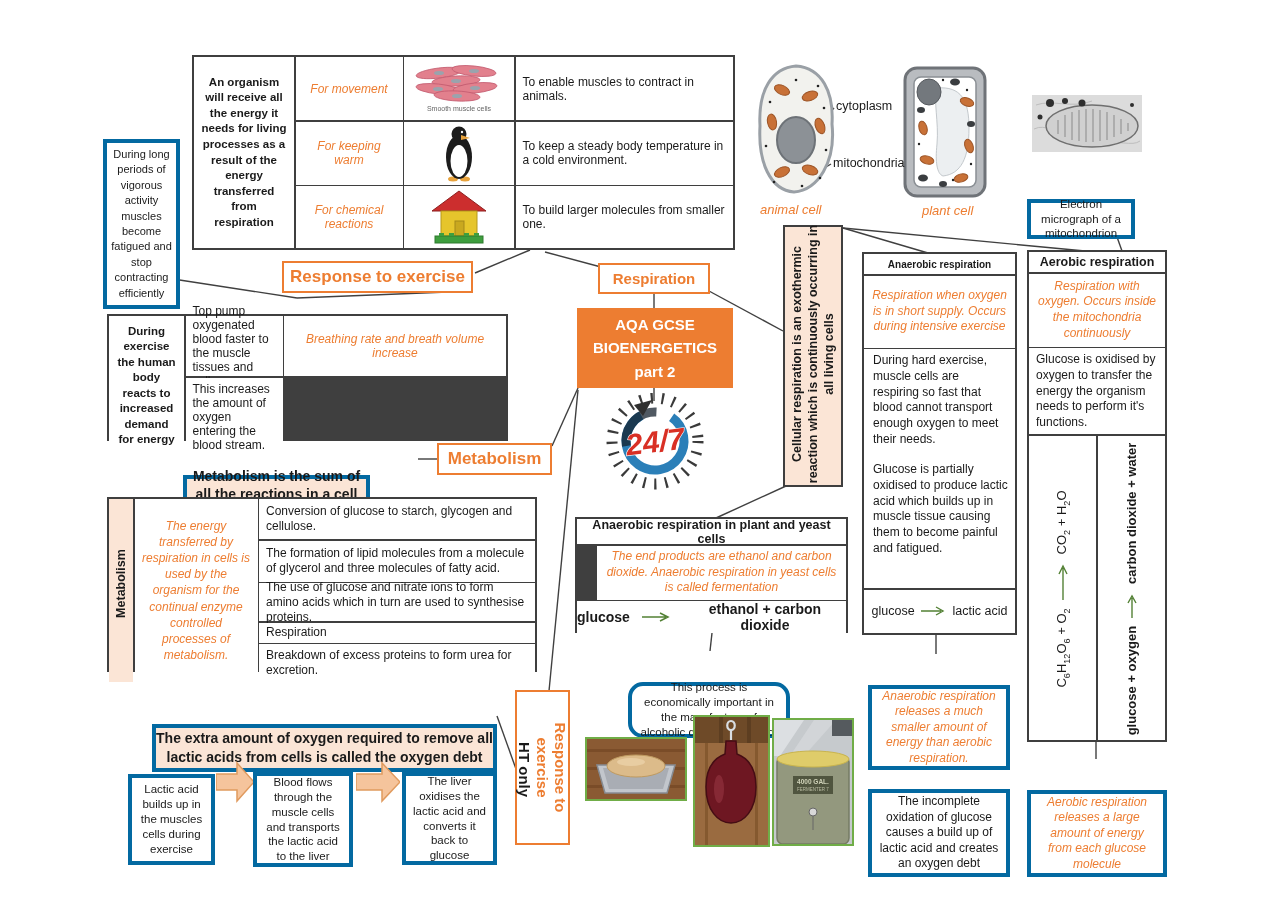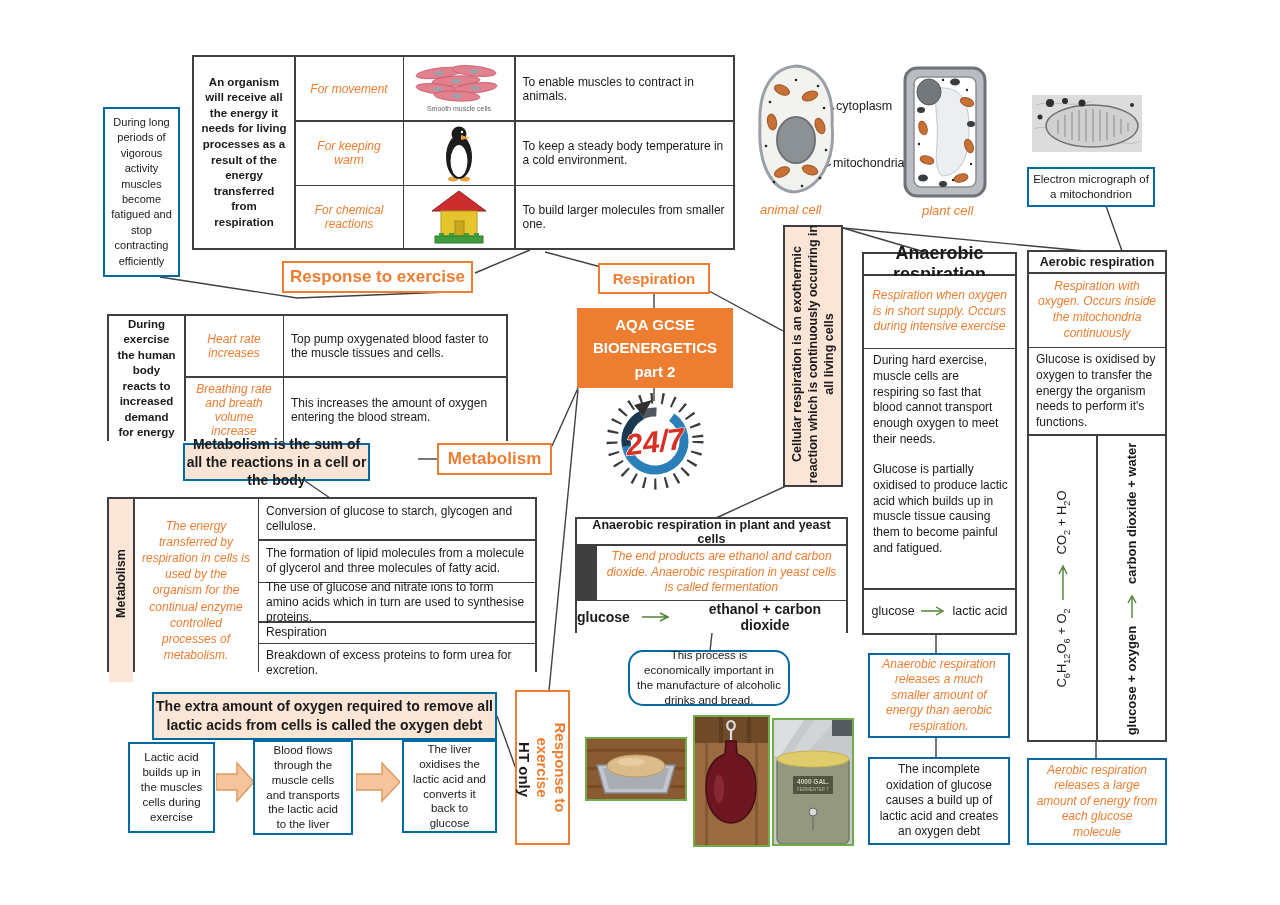--- a/index.html
+++ b/index.html
@@ -1,19 +1,19 @@
 <!DOCTYPE html>
 <html><head>
 <meta charset="utf-8">
 <style>
   html,body{margin:0;padding:0;background:#fff;}
   .canvas{position:relative;width:1280px;height:905px;background:#ffffff;
           font-family:"Liberation Sans",sans-serif;color:#1a1a1a;overflow:hidden;}
   .box{position:absolute;box-sizing:border-box;}
-  .bordered{border:2px solid #0369a1;background:#fff;}
+  .bordered{border:4px solid #0369a1;background:#fff;margin-top:32px;}
   .peach{background:#FBE5D6;}
   .c{display:flex;align-items:center;justify-content:center;text-align:center;}
   .l{display:flex;align-items:center;text-align:left;}
   .b{font-weight:bold;}
   .osum{color:#ED7D31;font-weight:normal;font-style:italic;}
   .ohead{border:2px solid #ED7D31;background:#fff;color:#ED7D31;font-weight:bold;
          display:flex;align-items:center;justify-content:center;text-align:center;}
   .tbl{display:grid;background:#3f3f3f;border:2px solid #3f3f3f;gap:1.5px;}
   .tbl>div{background:#fff;box-sizing:border-box;}
   .pad{padding:4px 7px;}
@@ -193,27 +193,26 @@
       </g>
       <g fill="#2e2e2e">
         <circle cx="18" cy="8" r="4"></circle>
           <circle cx="33" cy="6" r="3"></circle>
           <circle cx="50" cy="8" r="3.5"></circle>
         <circle cx="8" cy="22" r="2.5"></circle>
           <circle cx="100" cy="10" r="2"></circle>
       </g>
     </svg>
   </div>
-  <div class="box bordered c" style="left:1027px;top:167px;width:128px;height:40px;font-size:11.5px;line-height:1.3;">Electron micrograph of a mitochondrion</div>
+  <div class="box bordered c" style="left:1027px;top:167px;width:108px;height:40px;font-size:11.5px;line-height:1.3;">Electron micrograph of a mitochondrion</div>
 
   <div class="box ohead" style="left:282px;top:261px;width:191px;height:32px;font-size:17px;">Response to exercise</div>
 
   <div class="box tbl" style="left:107px;top:314px;width:401px;height:127px;grid-template-columns:75px 97px 1fr;grid-template-rows:60px 1fr;">
     <div class="peach c b pad" style="grid-row:1/3;font-size:11.5px;line-height:1.35;">During exercise the human body reacts to increased demand for energy</div>
-    <div class="osum c pad" style="font-size:12px;">Heart rate increases</div>
     <div class="l pad" style="font-size:12px;">Top pump oxygenated blood faster to the muscle tissues and cells.</div>
     <div class="osum c pad" style="font-size:12px;">Breathing rate and breath volume increase</div>
     <div class="l pad" style="font-size:12px;">This increases the amount of oxygen entering the blood stream.</div>
   </div>
 
   <div class="box ohead" style="left:598px;top:263px;width:112px;height:31px;font-size:15px;">Respiration</div>
   <div class="box c" style="left:577px;top:308px;width:156px;height:80px;background:#ED7D31;color:#fff;font-weight:bold;font-size:15px;line-height:1.55;flex-direction:column;">
     <div>AQA GCSE</div>
     <div>BIOENERGETICS</div>
     <div>part 2</div>
@@ -227,21 +226,21 @@
       <polygon points="36,12 54,7 45,23" fill="#2f2f2f"></polygon>
       <text x="57" y="59" text-anchor="middle" font-size="30" font-weight="bold" font-style="italic" fill="#d93025" stroke="#ffffff" stroke-width="1.2" style="paint-order:stroke" transform="rotate(-7 57 48)">24/7</text>
     </svg>
   </div>
 
   <div class="box" style="left:783px;top:225px;width:60px;height:262px;border:2px solid #3f3f3f;background:#FBE5D6;">
     <div class="vt b" style="width:262px;height:56px;transform:rotate(-90deg) translateX(-258px);font-size:12.5px;line-height:1.3;">Cellular respiration is an exothermic reaction which is continuously occurring in all living cells</div>
   </div>
 
   <div class="box tbl" style="left:862px;top:252px;width:155px;height:383px;grid-template-columns:1fr;grid-template-rows:20px 72px 239px 1fr;">
-    <div class="peach c b" style="font-size:18px;">Anaerobic respiration</div>
+    <div class="peach c b" style="font-size:10px;">Anaerobic respiration</div>
     <div class="osum c pad" style="font-size:12px;line-height:1.3;">Respiration when oxygen is in short supply. Occurs during intensive exercise</div>
     <div class="pad" style="font-size:12px;line-height:1.32;padding-left:9px;">
       <div style="margin-bottom:14px;">During hard exercise, muscle cells are respiring so fast that blood cannot transport enough oxygen to meet their needs.</div>
       <div>Glucose is partially oxidised to produce lactic acid which builds up in muscle tissue causing them to become painful and fatigued.</div>
     </div>
     <div class="c" style="font-size:12.5px;gap:6px;">
       <span>glucose</span>
       <span class="garr">
         <svg width="26" height="10" viewBox="0 0 26 10">
             <path d="M0,5 H20 M15,1 L22,5 L15,9" stroke="#538135" stroke-width="1.4" fill="none"></path>

